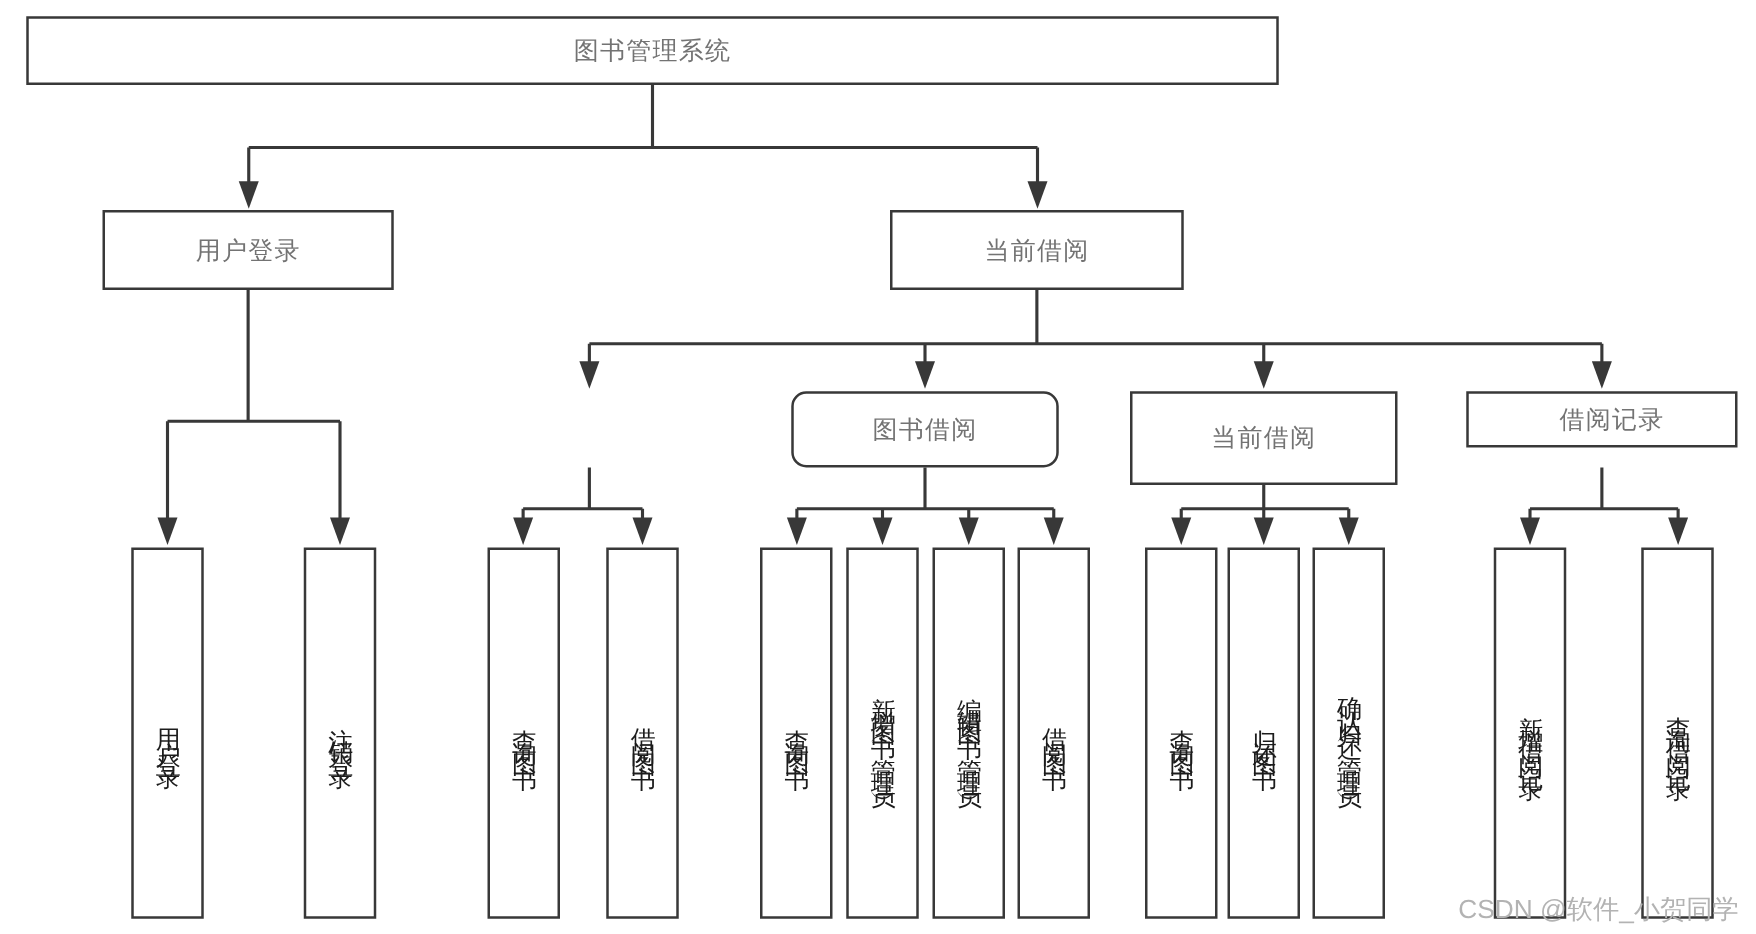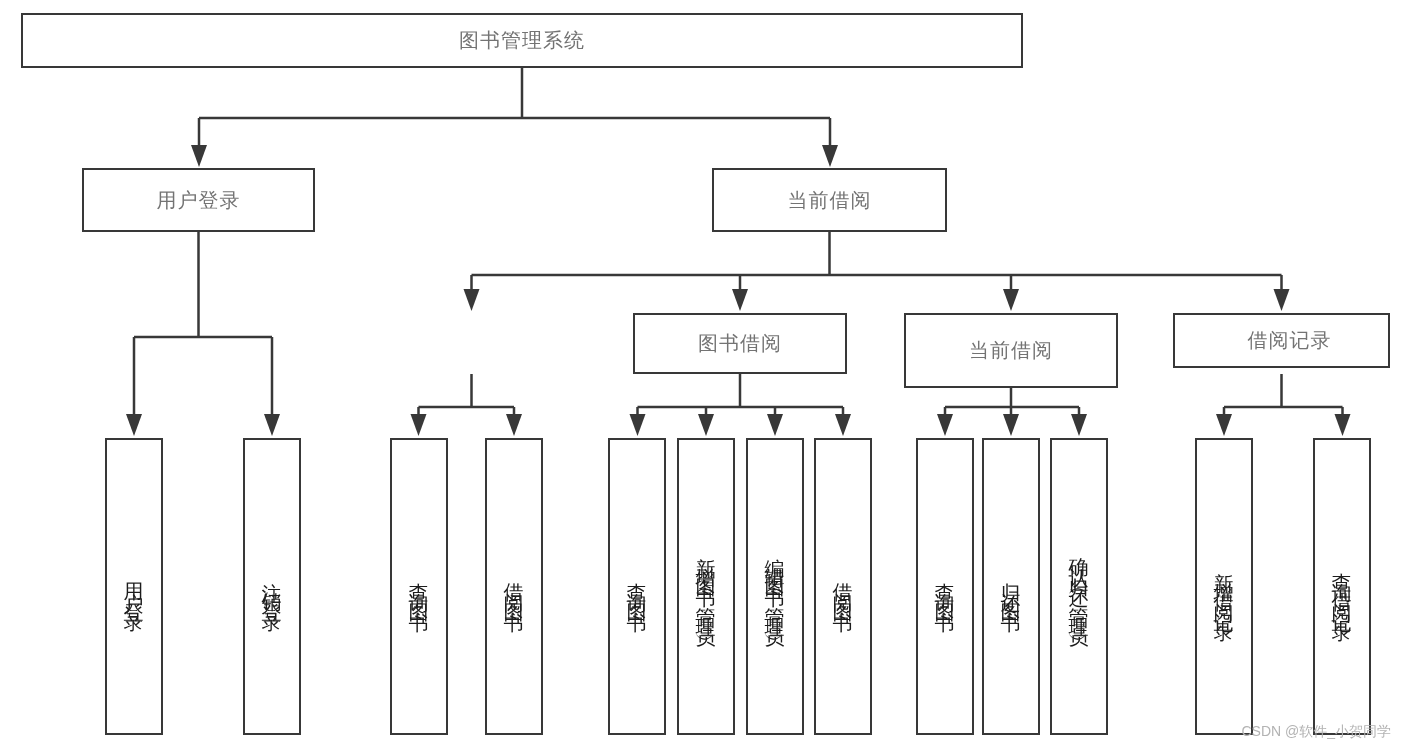--- a/index.html
+++ b/index.html
@@ -46,21 +46,21 @@
   .vtext {
     writing-mode: vertical-rl;
     text-orientation: mixed;
     letter-spacing: 10px;
     line-height: 1;
   }
   #watermark {
     position: absolute;
     right: 14px;
     bottom: 6px;
-    font-size: 14px;
+    font-size: 21px;
     color: #b3b3b3;
     z-index: 5;
     white-space: nowrap;
   }
 </style>
 </head>
 <body>
 
 <div id="stage">
 
@@ -105,23 +105,23 @@
       <polygon points="1216,414 1232,414 1224,436"></polygon>
       <polygon points="1334.5,414 1350.5,414 1342.5,436"></polygon>
     </g>
   </svg>
 
   <div class="box" style="left:21px; top:13px; width:1002px; height:55px;">图书管理系统</div>
 
   <div class="box" style="left:82px; top:168px; width:233px; height:64px;">用户登录</div>
   <div class="box" style="left:712px; top:168px; width:235px; height:64px;">当前借阅</div>
 
-  <div class="box" style="left:633px; top:313px; width:214px; height:61px;">图书借阅</div>
+  <div class="box" style="left:633px; top:313px; width:214px; height:61px;border-radius:12px;">图书借阅</div>
   <div class="box" style="left:904px; top:313px; width:214px; height:75px;">当前借阅</div>
-  <div class="box" style="left:1173px; top:313px; width:217px; height:55px;padding-left:16px;">借阅记录</div>
+  <div class="box" style="left:1173px; top:313px; width:217px; height:45px;padding-left:16px;">借阅记录</div>
 
   <div class="leaf" style="left:105px;">
     <span class="vtext">用户登录</span>
   </div>
   <div class="leaf" style="left:243px;">
     <span class="vtext">注销登录</span>
   </div>
 
   <div class="leaf" style="left:390px;">
     <span class="vtext">查询图书</span>

